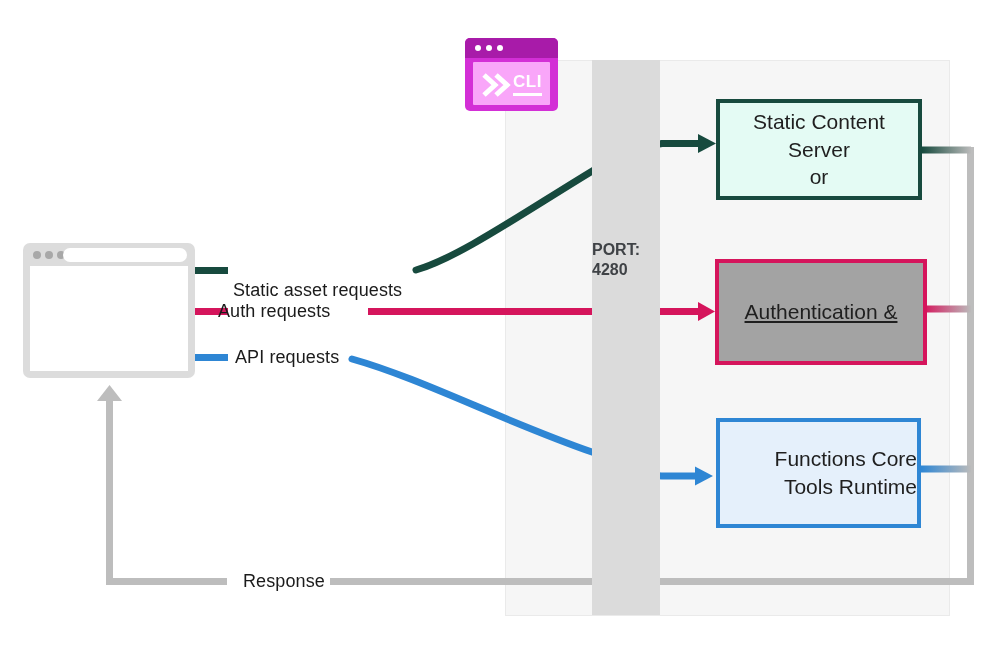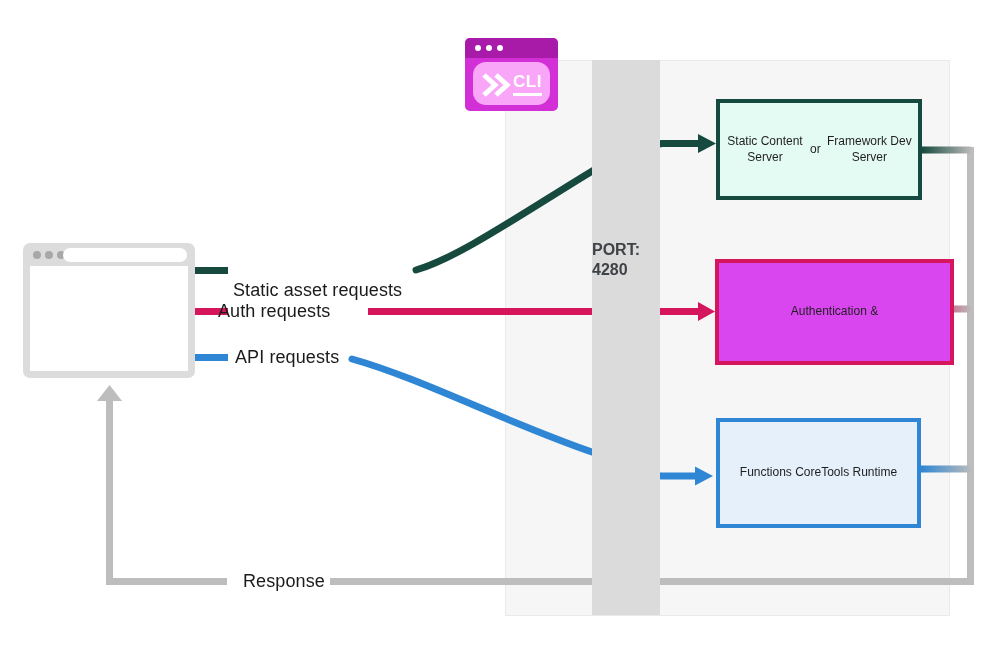--- a/index.html
+++ b/index.html
@@ -40,39 +40,39 @@
     font-size: 16px;
     font-weight: bold;
     color: #3f4246;
     line-height: 1.25;
   }
 
   
   .comp-box {
     position: absolute;
     display: flex;
-    flex-direction: row;
+    flex-direction: column;
     align-items: center;
     justify-content: center;
     text-align: center;
-    font-size: 12px;
+    font-size: 21px;
     color: #1f1f1f;
     line-height: 1.32;
   }
   #box-static {
     left: 716px; top: 99px; width: 206px; height: 101px;
     background: #e4fbf4; border: 4px solid #174a3e;
   }
   #box-auth {
-    left: 715px; top: 259px; width: 239px; height: 106px;
-    background: #d946ef; border: 4px solid #d5155c;
+    left: 715px; top: 259px; width: 212px; height: 106px;
+    background: #a3a3a3; border: 4px solid #d5155c; text-decoration: underline;
   }
   #box-functions {
     left: 716px; top: 418px; width: 205px; height: 110px;
-    background: #e5f0fb; border: 4px solid #2e86d4;
+    background: #e5f0fb; border: 4px solid #2e86d4; align-items: flex-end;
   }
 
   
   #browser-icon {
     position: absolute;
     left: 23px; top: 243px;
     width: 172px; height: 135px;
     background: #dcdcdc;
     border-radius: 7px;
   }
@@ -124,21 +124,21 @@
     top: 7px;
   }
   #cli-header .dot.d1 { left: 10px; }
   #cli-header .dot.d2 { left: 21px; }
   #cli-header .dot.d3 { left: 32px; }
   #cli-screen {
     position: absolute;
     left: 8px; top: 24px;
     width: 77px; height: 43px;
     background: #f9a6f9;
-    border-radius: 13px;
+    border-radius: 1px;
     display: flex;
     align-items: center;
     justify-content: center;
   }
   #cli-chevrons { margin-right: 2px; margin-top: 2px; }
   #cli-label {
     color: #ffffff;
     font-weight: bold;
     font-size: 17px;
     border-bottom: 3px solid #ffffff;
@@ -222,21 +222,20 @@
   </div>
 
   <div id="label-static" class="flow-label">Static asset requests</div>
   <div id="label-auth" class="flow-label">Auth requests</div>
   <div id="label-api" class="flow-label">API requests</div>
   <div id="label-response" class="flow-label">Response</div>
 
   <div id="box-static" class="comp-box">
     <div>Static Content Server</div>
     <div>or</div>
-    <div>Framework Dev Server</div>
   </div>
   <div id="box-auth" class="comp-box">
     <div>Authentication &amp;</div>
   </div>
   <div id="box-functions" class="comp-box">
     <div>Functions Core</div>
     <div>Tools Runtime</div>
   </div>
 
 </div>

